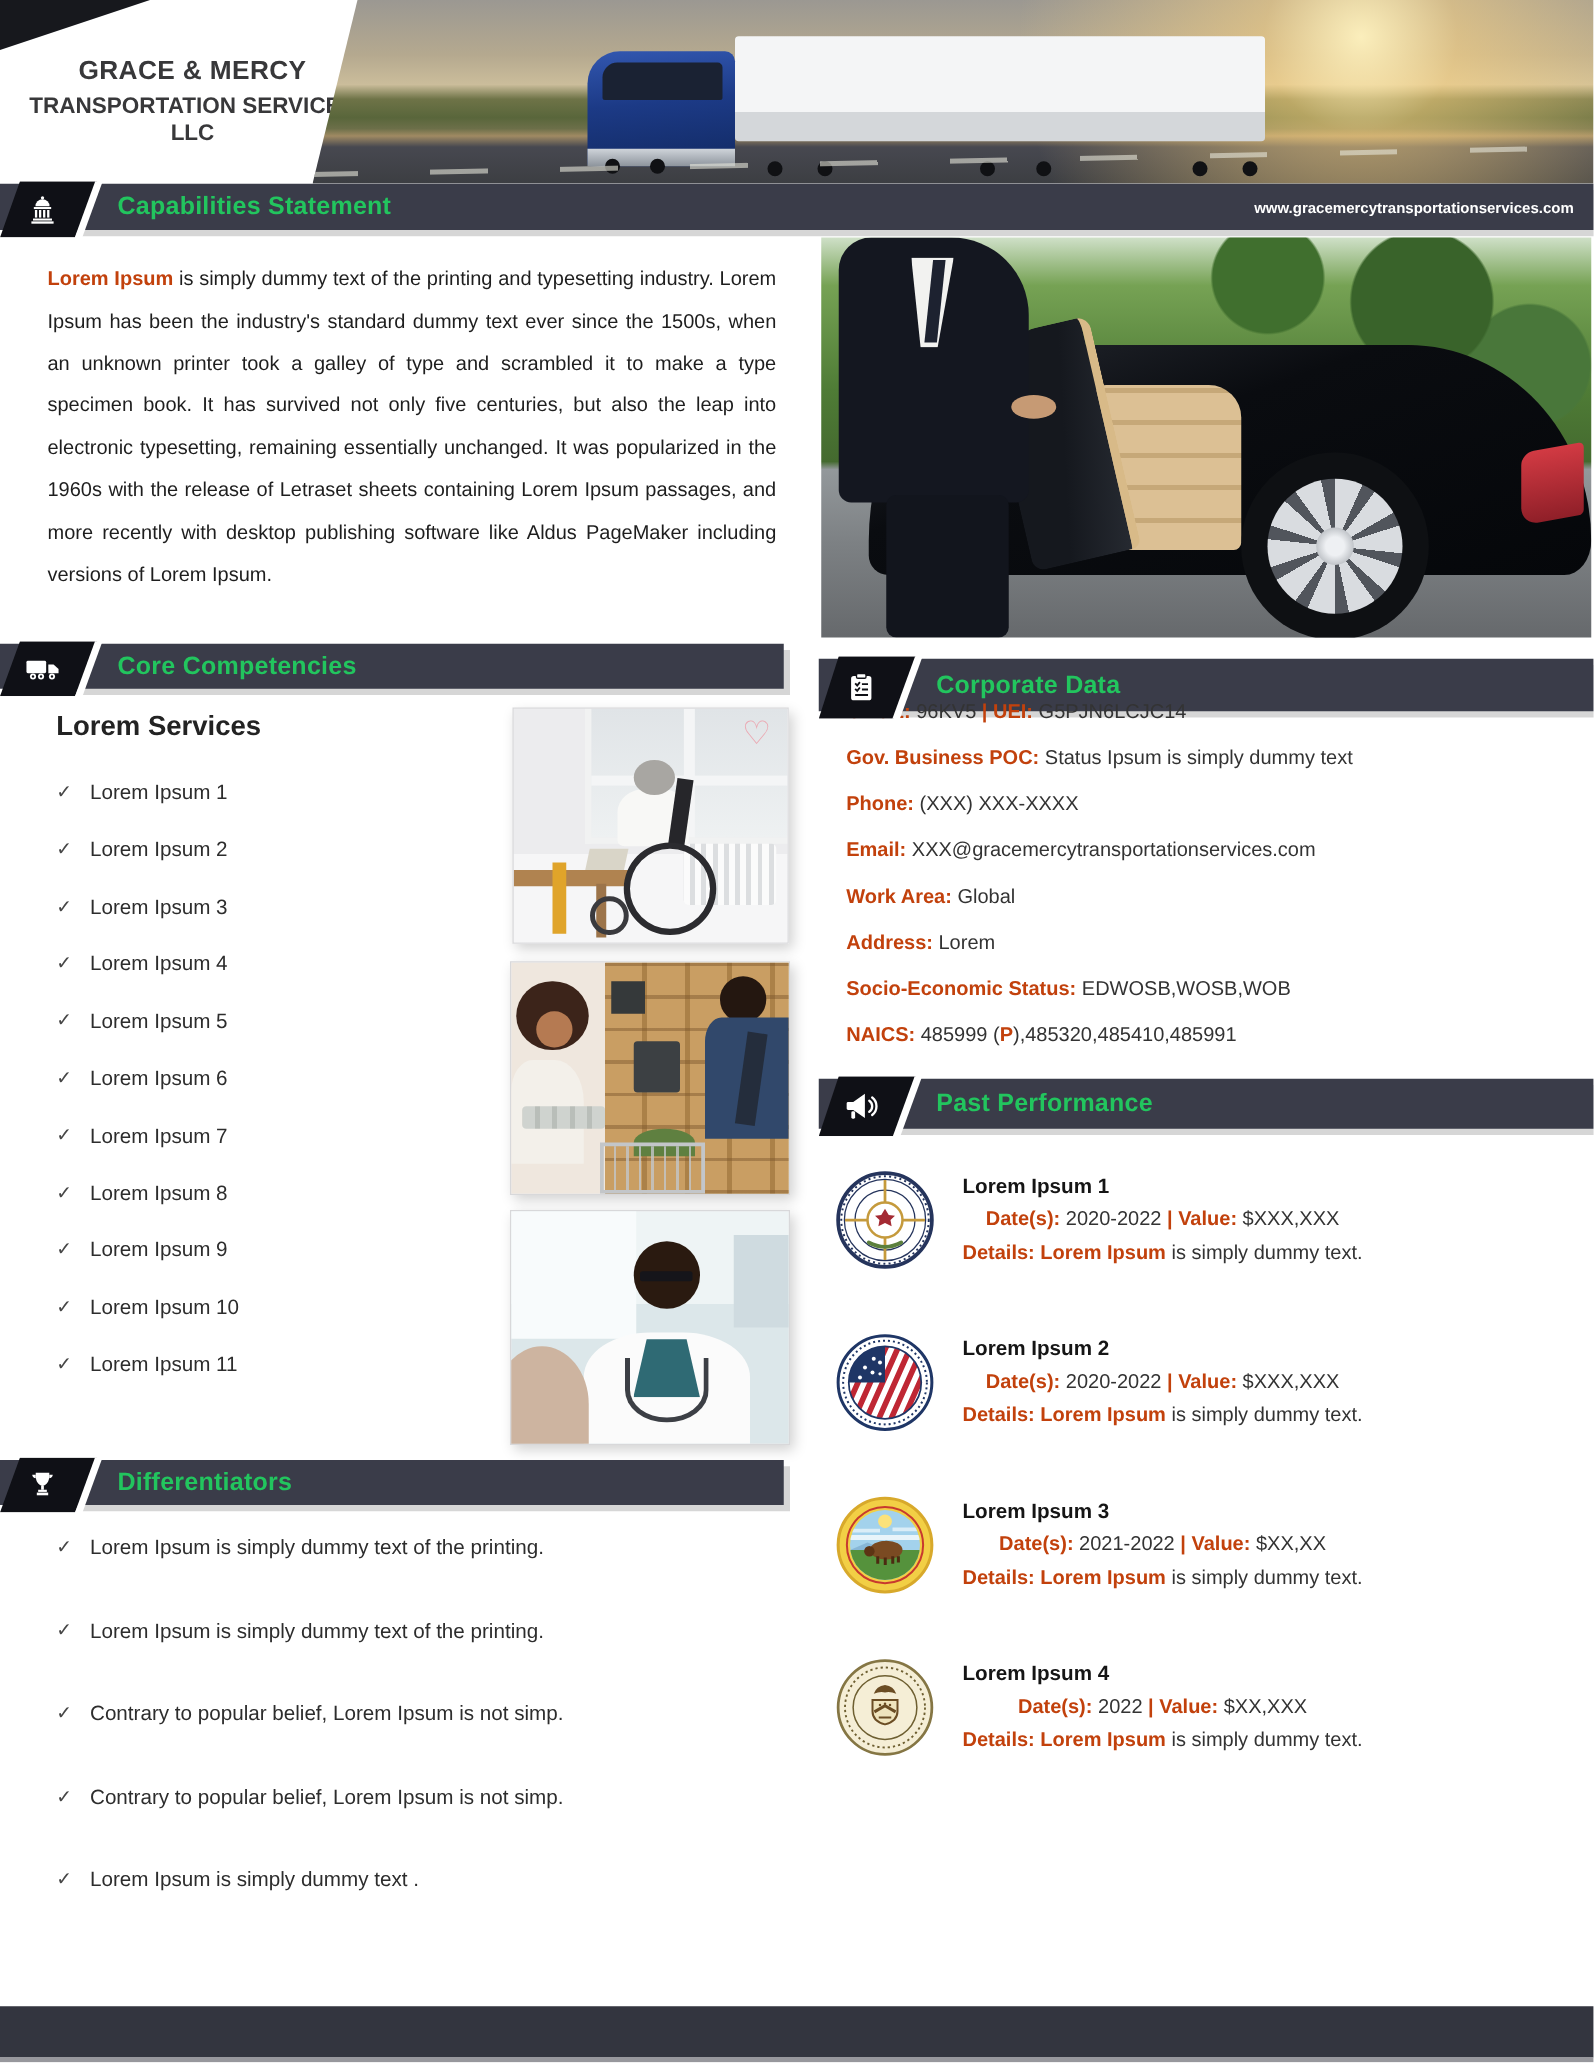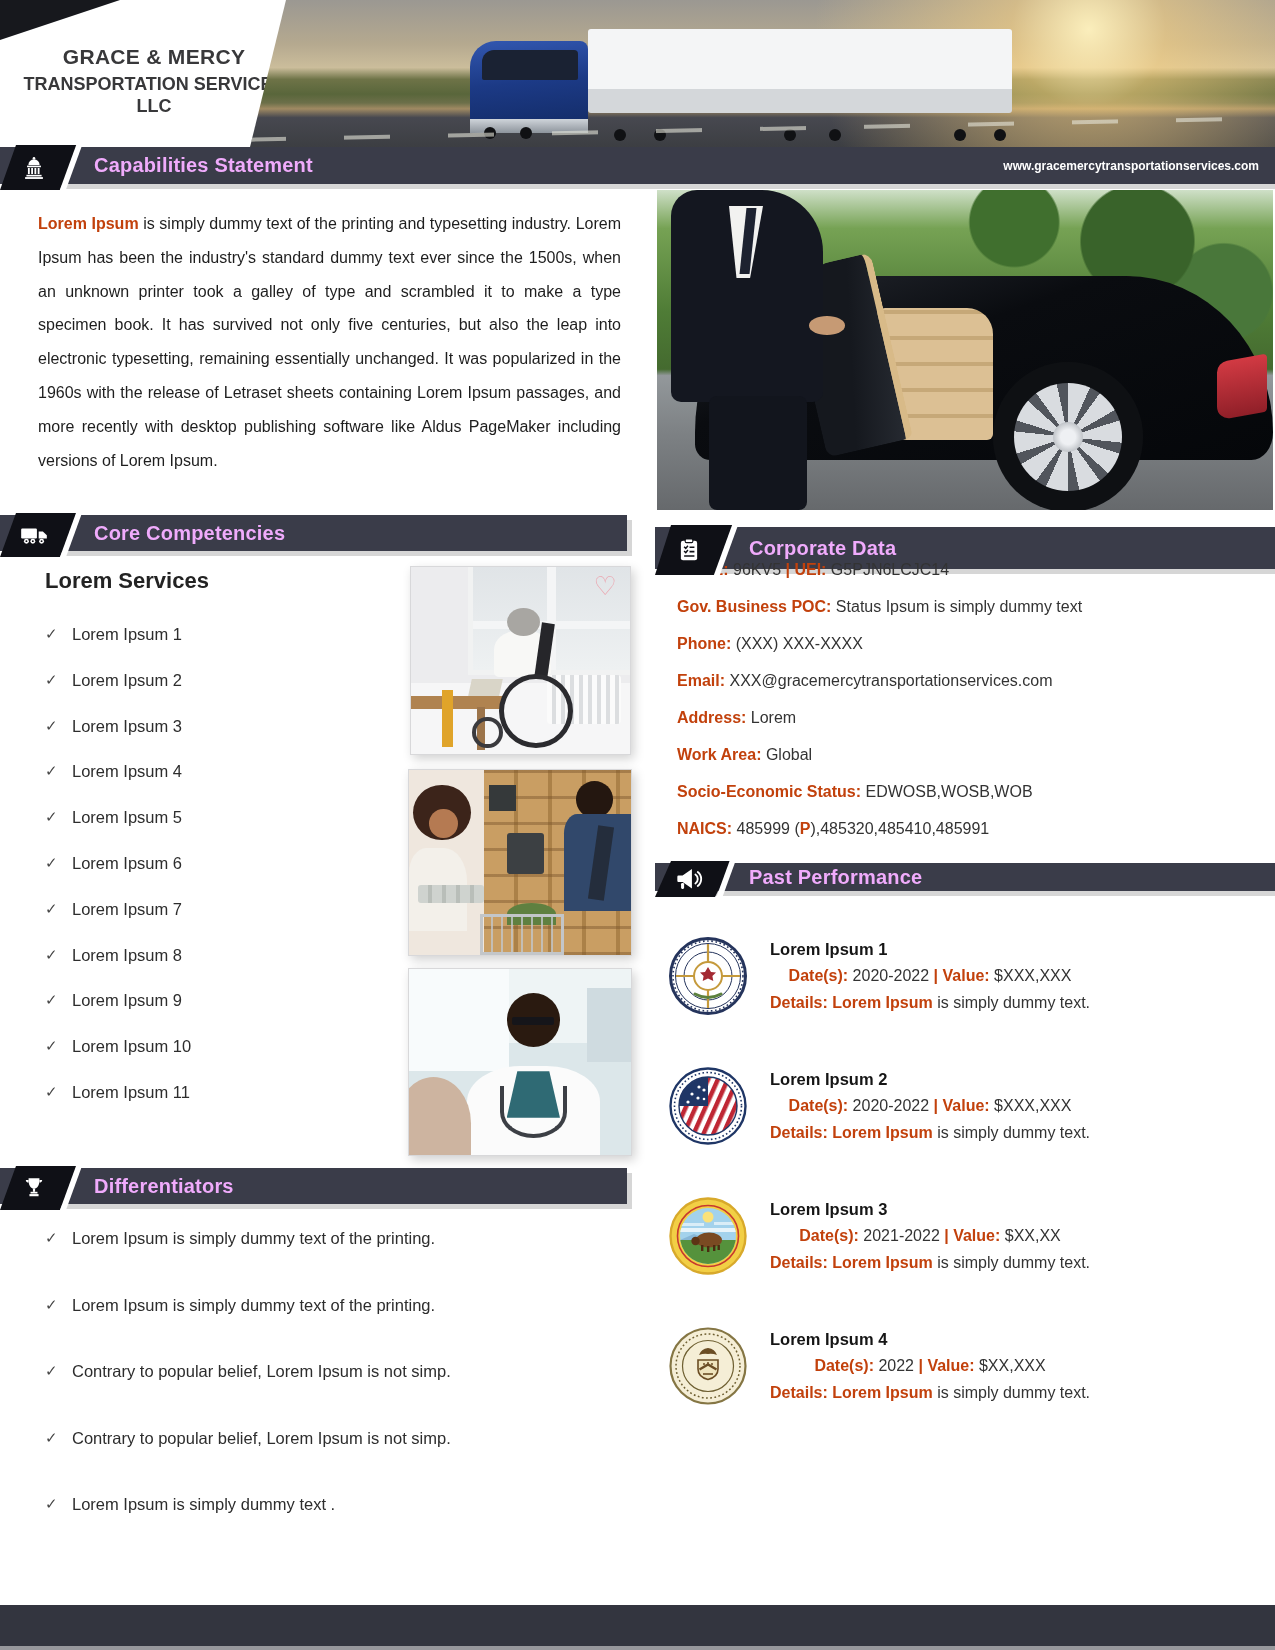--- a/index.html
+++ b/index.html
@@ -36,28 +36,28 @@
     background:repeating-linear-gradient(90deg,rgba(232,232,220,.9) 0 46px,transparent 46px 104px);}
 
   
   .secbar{position:absolute;background:var(--bar,#3a3c49);box-shadow:5px 5px 0 rgba(0,0,0,.16);}
   .secbar .chip{position:absolute;left:0;top:-2px;bottom:-6px;width:78px;background:var(--chip,#0f1016);
     clip-path:polygon(16px 0,100% 0,calc(100% - 18px) 100%,0 100%);
     display:flex;align-items:center;justify-content:center;padding-right:10px;z-index:1;}
   .secbar .slash{position:absolute;left:68px;top:-2px;bottom:-6px;width:6px;background:#fff;
     transform:skewX(-20deg);z-index:2;}
   .secbar .title{position:absolute;left:94px;top:0;bottom:0;display:flex;align-items:center;
-    color:#f0abfc;font-weight:bold;font-size:20px;letter-spacing:.2px;z-index:3;}
+    color:#22c55e;font-weight:bold;font-size:20px;letter-spacing:.2px;z-index:3;}
   .secbar .url{position:absolute;right:16px;top:0;bottom:0;display:flex;align-items:center;
     color:#fff;font-weight:bold;font-size:12px;z-index:3;}
 
   #bar-cap{left:0;top:147px;width:1275px;height:37px;}
   #bar-core{left:0;top:515px;width:627px;height:36px;}
   #bar-corp{left:655px;top:527px;width:620px;height:42px;}
-  #bar-pp{left:655px;top:863px;width:620px;height:28px;}
+  #bar-pp{left:655px;top:863px;width:620px;height:40px;}
   #bar-diff{left:0;top:1168px;width:627px;height:36px;}
 
   
   #intro{position:absolute;left:38px;top:191px;width:583px;font-size:16px;line-height:33.8px;
     text-align:justify;color:#1e1e1e;}
 
   
   #car-photo{position:absolute;left:657px;top:190px;width:616px;height:320px;overflow:hidden;
     background:
       radial-gradient(circle at 78% 16%, #39632a 0 56px, transparent 58px),
@@ -341,22 +341,22 @@
         </svg>
     </div>
     <div class="slash"></div>
     <div class="title">Corporate Data</div>
   </div>
   <div id="corp-rows">
       <div class="corp-row"><span class="b">CAGE: </span><span>96KV5 </span><span class="b">| UEI: </span><span>G5PJN6LCJC14</span></div>
       <div class="corp-row"><span class="b">Gov. Business POC: </span><span>Status Ipsum is simply dummy text</span></div>
       <div class="corp-row"><span class="b">Phone: </span><span>(XXX) XXX-XXXX</span></div>
       <div class="corp-row"><span class="b">Email: </span><span>XXX@gracemercytransportationservices.com</span></div>
+      <div class="corp-row"><span class="b">Work Area: </span><span>Global</span></div>
       <div class="corp-row"><span class="b">Address: </span><span>Lorem</span></div>
-      <div class="corp-row"><span class="b">Work Area: </span><span>Global</span></div>
       <div class="corp-row"><span class="b">Socio-Economic Status: </span><span>EDWOSB,WOSB,WOB</span></div>
       <div class="corp-row"><span class="b">NAICS: </span><span>485999 (</span><span class="b">P</span><span>),485320,485410,485991</span></div>
     </div>
 
   <div id="bar-pp" class="secbar">
     <div class="chip">
       <svg viewBox="0 0 24 24" width="28" height="28">
           <g fill="#fff">
         <path d="M14.5 3.5 L6.5 9 H3 a1 1 0 0 0 -1 1 v3.6 a1 1 0 0 0 1 1 h3.5 l8 5.5 z"></path>
         <rect x="5.2" y="15.5" width="2.6" height="5" rx="1"></rect>

